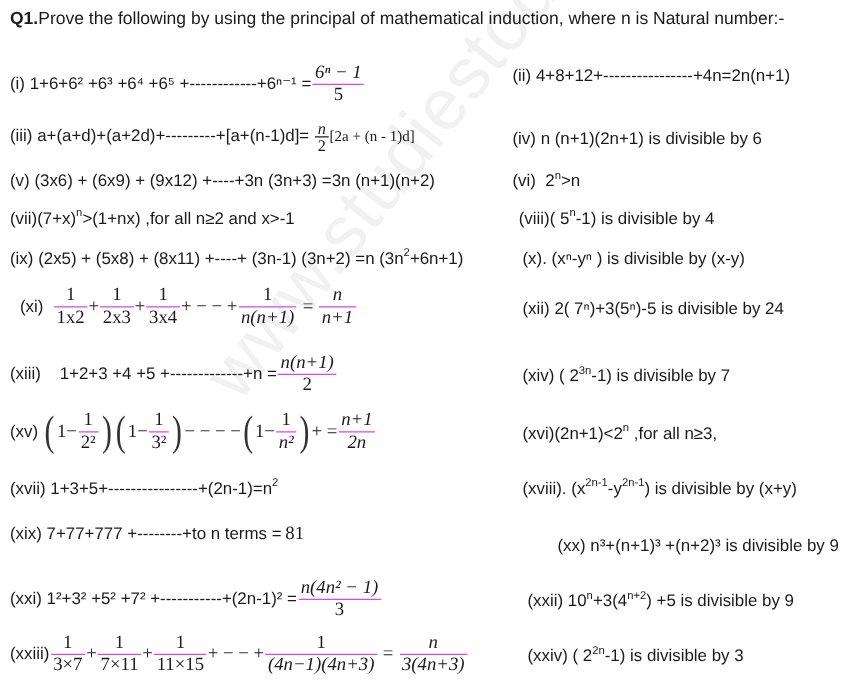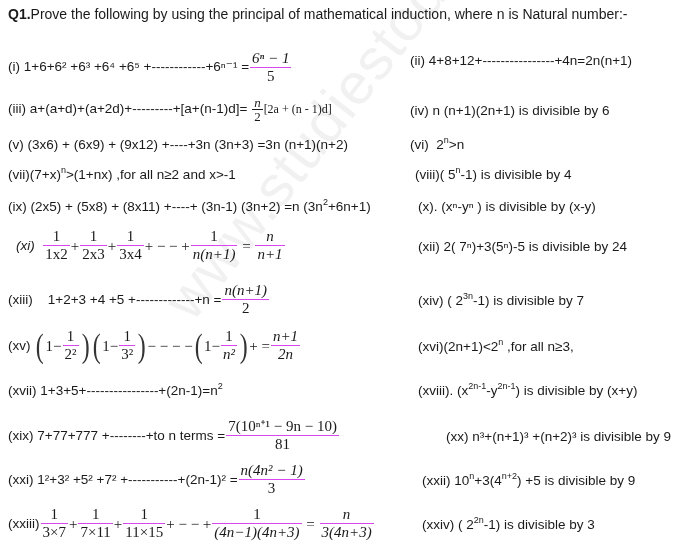--- a/index.html
+++ b/index.html
@@ -73,21 +73,21 @@
   <span>(ix)</span>
   <span>(2x5) + (5x8) + (8x11) +----+ (3n-1) (3n+2) =n (3n</span><sup>2</sup><span>+6n+1)</span>
 </div>
 
 <div class="item" style="left:418px;top:198px;">
   <span>(x).</span>
   <span>(xⁿ-yⁿ ) is divisible by (x-y)</span>
 </div>
 
 <div class="item" style="left:16px;top:228px;">
-  <span style="vertical-align:middle;font-style:italic;">(xi)</span>&nbsp;
+  <span style="vertical-align:middle;">(xi)</span>&nbsp;
   <span class="frac"><span class="num">1</span><span>1x2</span></span><span class="op">+</span><span class="frac"><span class="num">1</span><span>2x3</span></span><span class="op">+</span><span class="frac"><span class="num">1</span><span>3x4</span></span><span class="op">+ − − +</span><span class="frac"><span class="num">1</span><span class="it">n(n+1)</span></span><span class="op">&nbsp;=&nbsp;</span><span class="frac"><span class="num it">n</span><span class="it">n+1</span></span>
 </div>
 
 <div class="item" style="left:418px;top:238px;">
   <span>(xii)</span>
   <span>2( 7ⁿ)+3(5ⁿ)-5 is divisible by 24</span>
 </div>
 
 <div class="item" style="left:8px;top:282px;">
   <span style="vertical-align:middle;">(xiii)</span>&nbsp;&nbsp;&nbsp;
@@ -113,21 +113,21 @@
   <span>1+3+5+----------------+(2n-1)=n</span><sup>2</sup>
 </div>
 
 <div class="item" style="left:418px;top:382px;">
   <span>(xviii).</span>
   <span>(x</span><sup>2n-1</sup><span>-y</span><sup>2n-1</sup><span>) is divisible by (x+y)</span>
 </div>
 
 <div class="item" style="left:8px;top:418px;">
   <span style="vertical-align:middle;">(xix)</span>
-  <span style="vertical-align:middle;">7+77+777  +--------+to n terms  =</span><span class="frac"><span class="num">7(10ⁿ⁺¹ − 9n − 10)</span><span>81</span></span>
+  <span style="vertical-align:middle;">7+77+777  +--------+to n terms  =</span><span class="frac"><span>81</span></span>
 </div>
 
 <div class="item" style="left:422px;top:428px;margin-left:24px;">
   <span>(xx)</span>
   <span>n³+(n+1)³ +(n+2)³ is divisible by 9</span>
 </div>
 
 <div class="item" style="left:8px;top:462px;">
   <span style="vertical-align:middle;">(xxi)</span>
   <span style="vertical-align:middle;">1²+3²  +5² +7²  +-----------+(2n-1)² =</span><span class="frac"><span class="num it">n(4n² − 1)</span><span>3</span></span>

